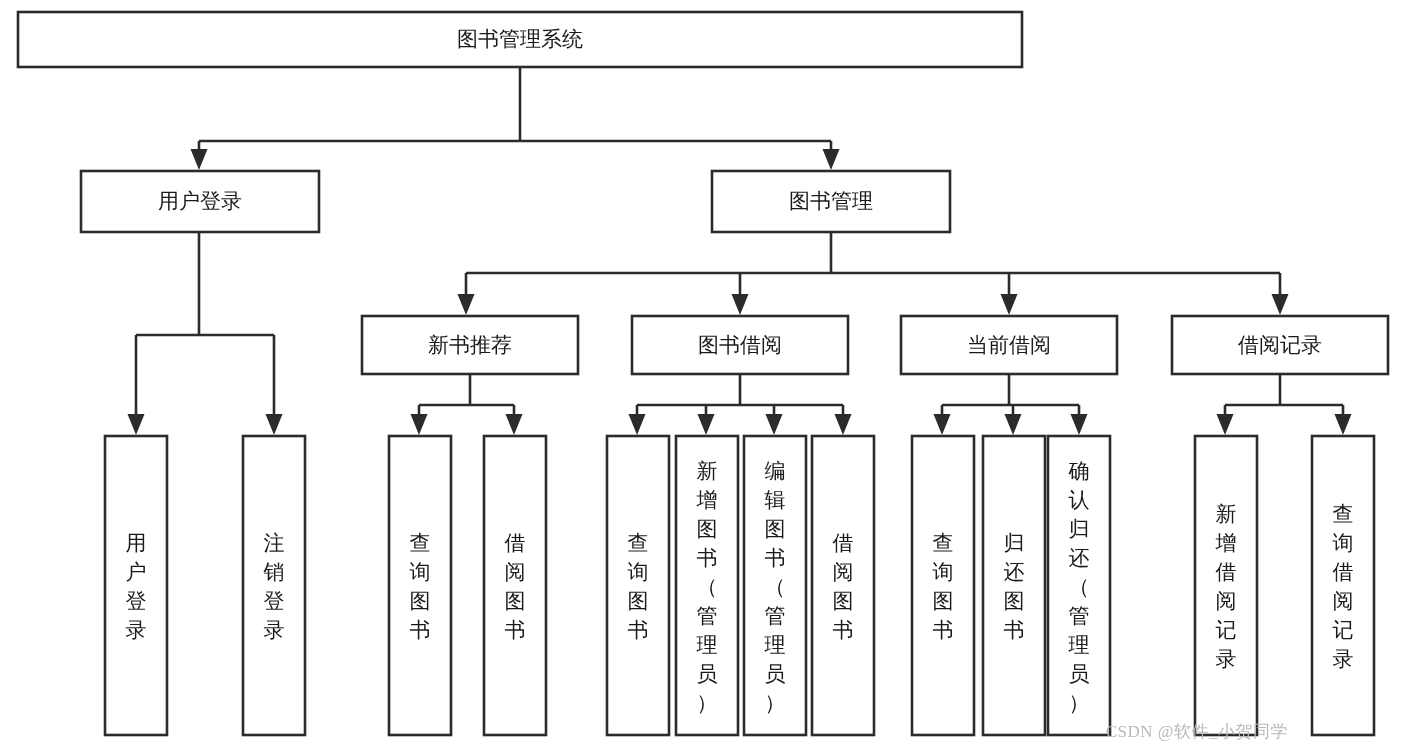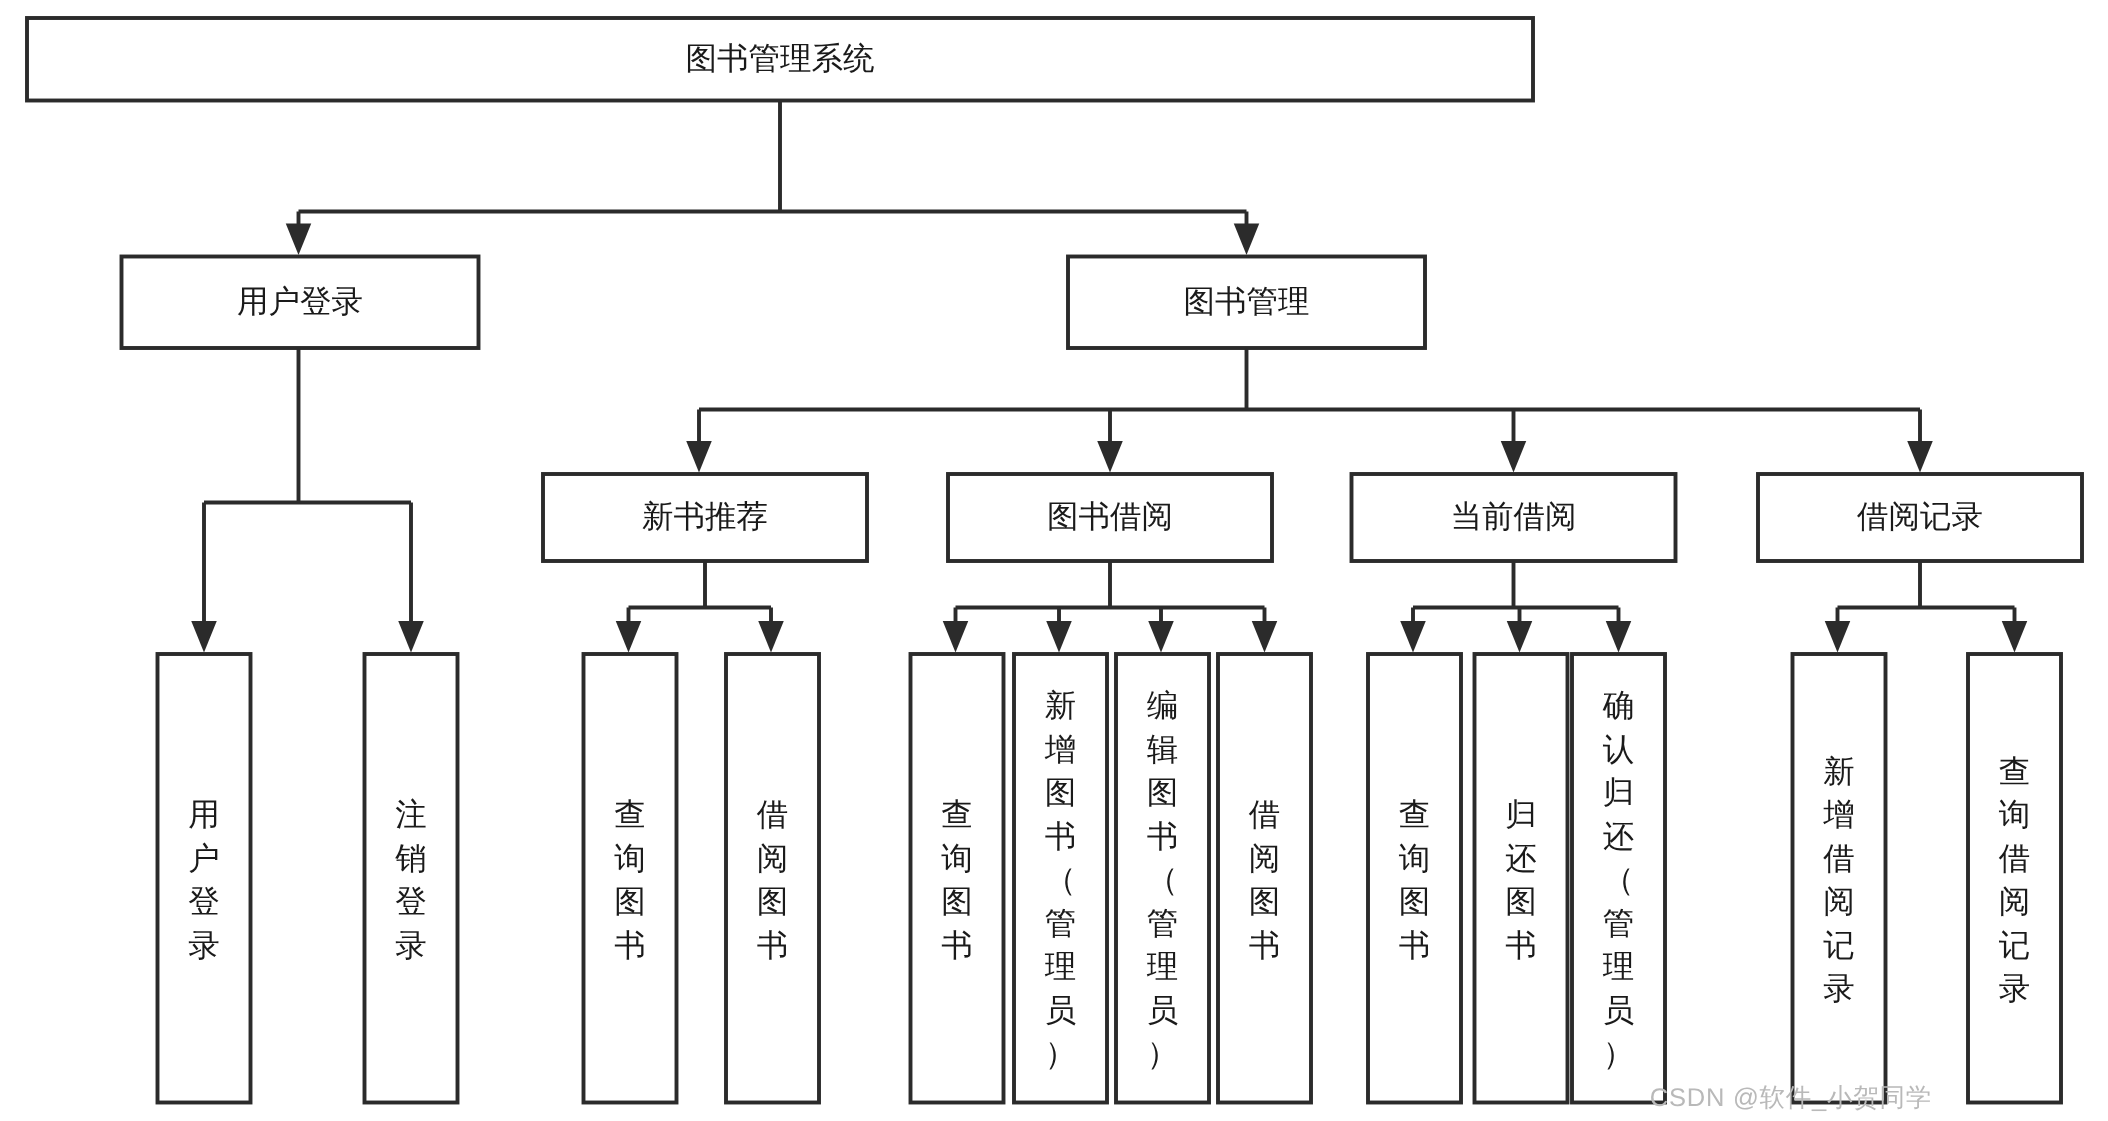--- a/index.html
+++ b/index.html
@@ -52,21 +52,21 @@
   .node-label-v {
     fill: #1a1a1a;
     font-family: "Liberation Sans", "DejaVu Sans", sans-serif;
     font-size: 21px;
     text-anchor: middle;
   }
   .watermark-text {
     position: absolute;
     right: 8px;
     bottom: 4px;
-    font-family: Liberation Sans, sans-serif;
+    font-family: Liberation Serif, serif;
     font-size: 17px;
     color: #b9b9b9;
     letter-spacing: 0.5px;
     white-space: nowrap;
     user-select: none;
   }
 </style>
 </head>
 <body>
 

